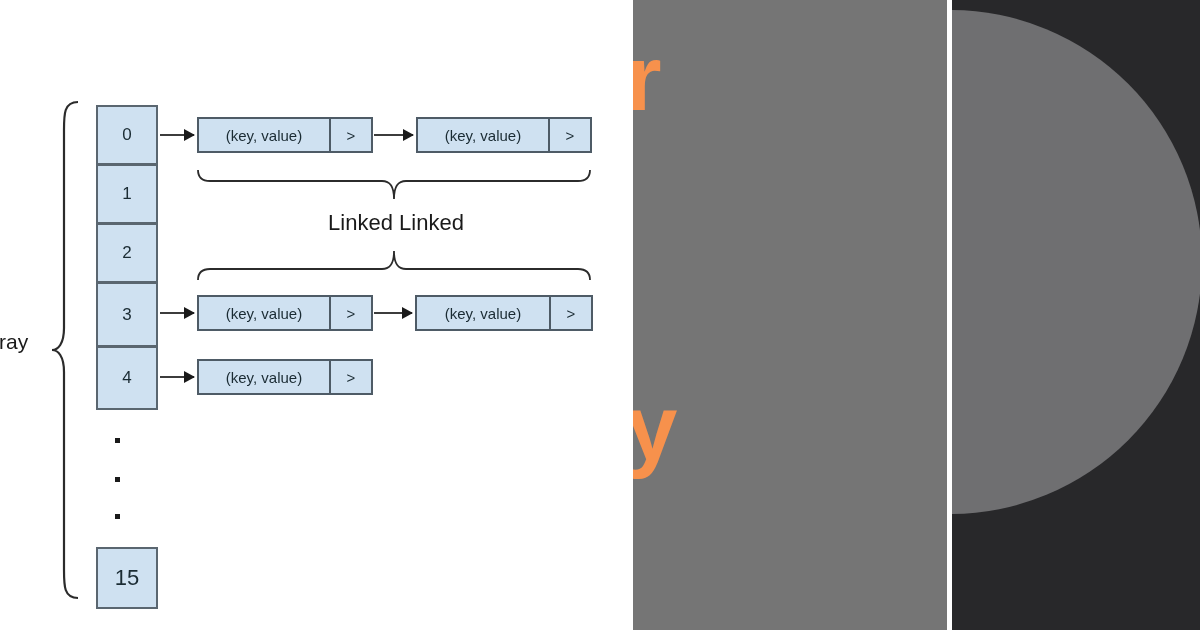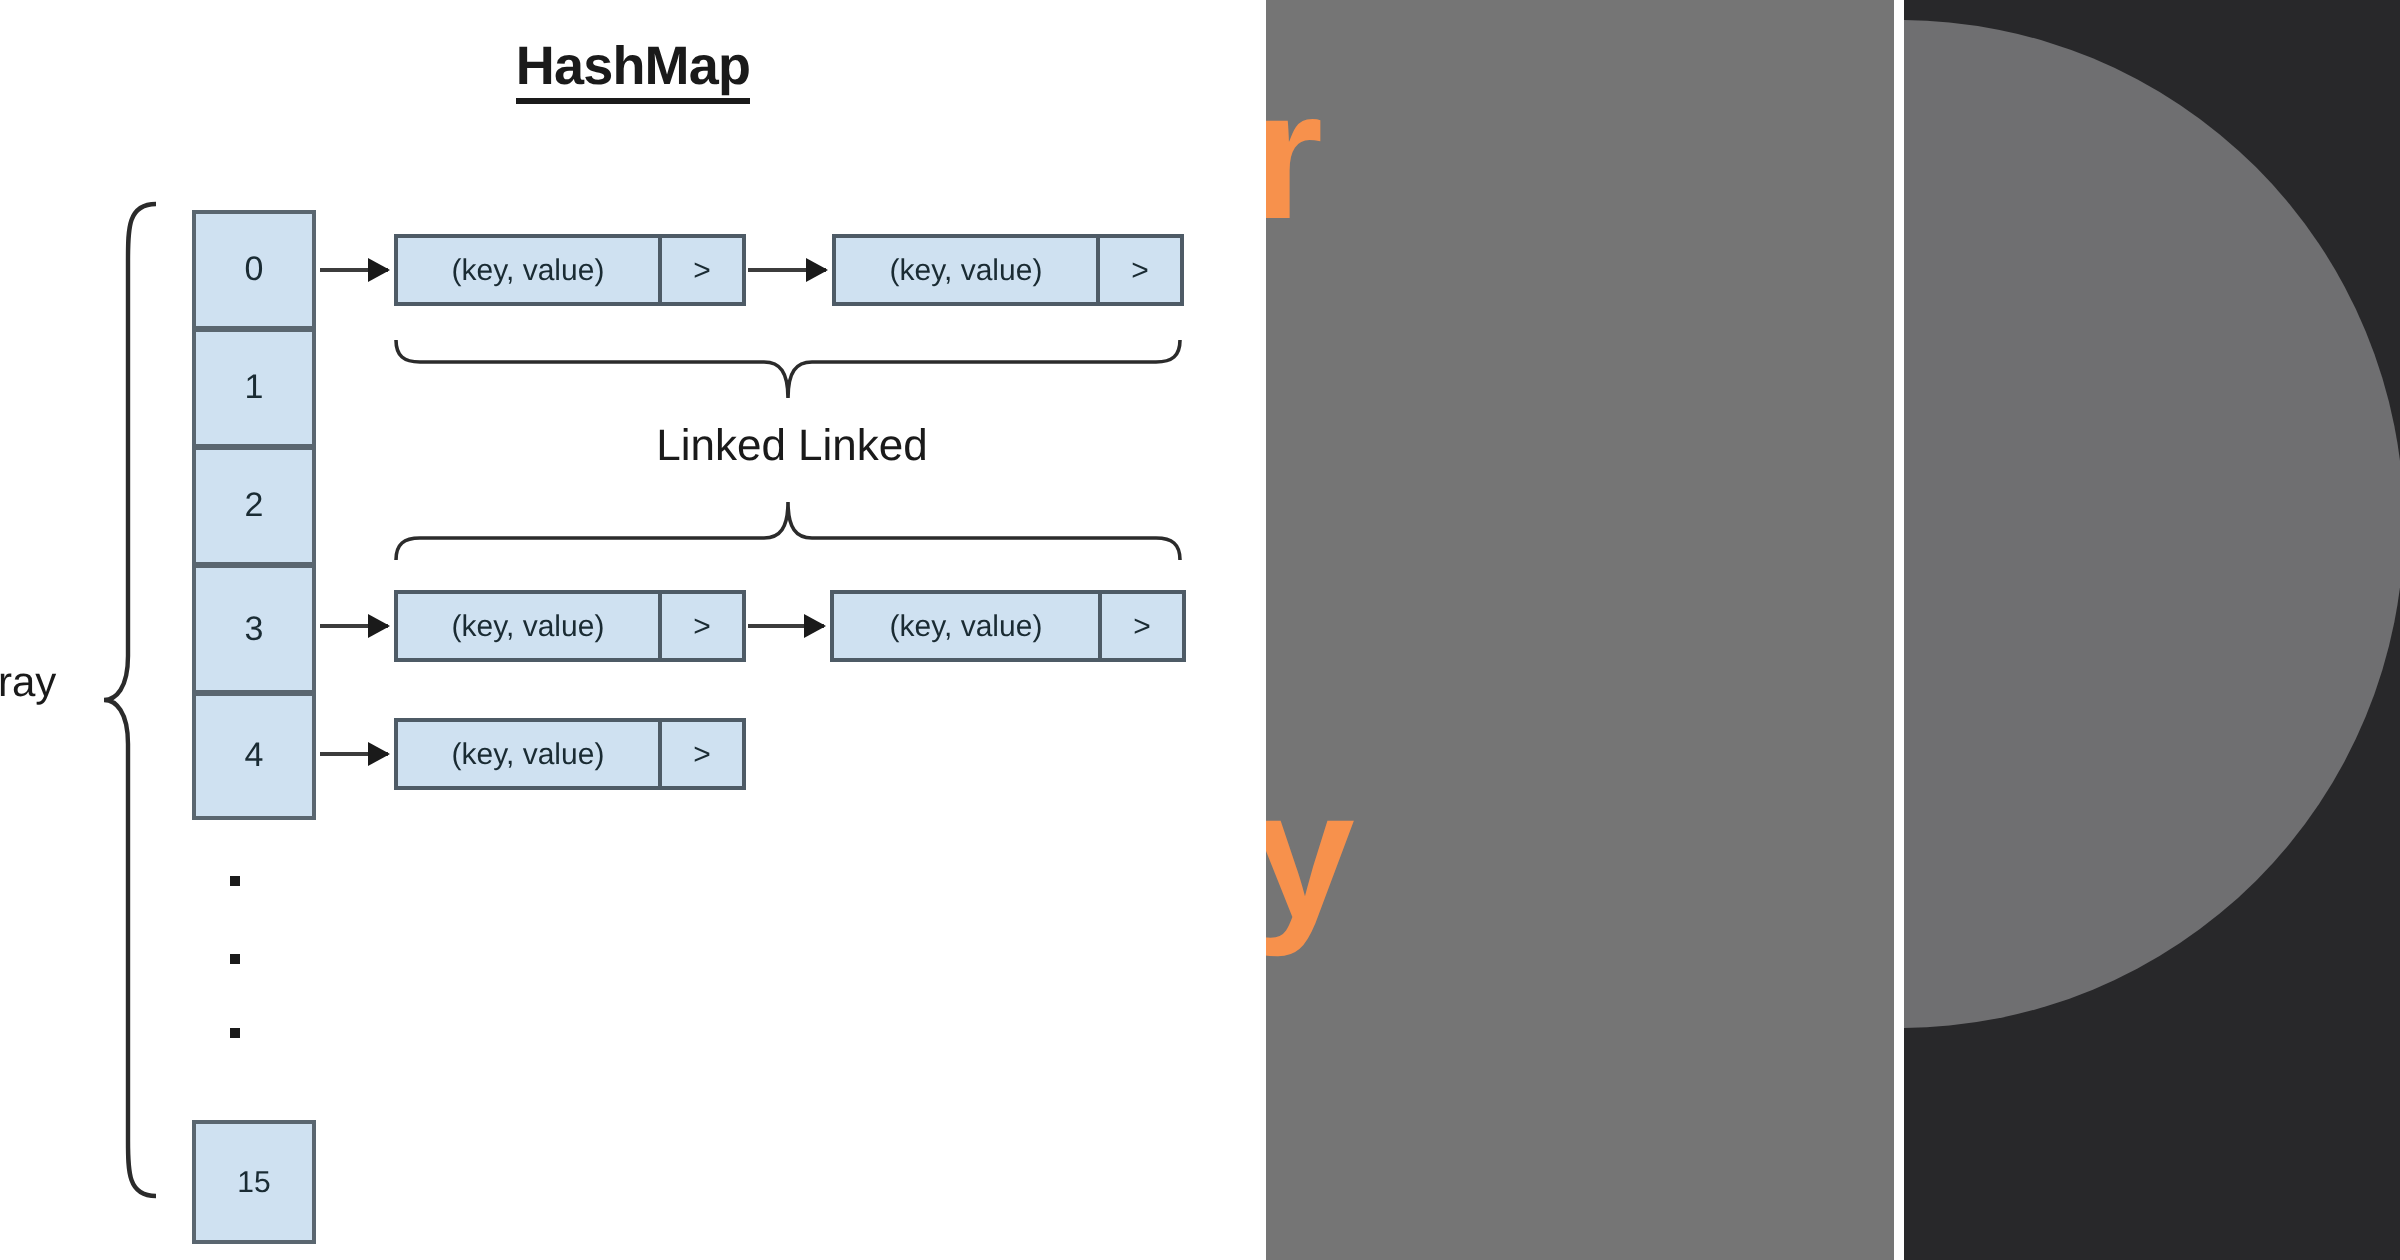--- a/index.html
+++ b/index.html
@@ -71,29 +71,29 @@
     display: flex;
     align-items: center;
     justify-content: center;
     font-size: 17px;
     color: #1a2b33;
   }
   .array-cell.last { border-bottom-width: 2px; }
 
   #cell-15 {
     position: absolute;
-    left: 96px; top: 560px;
+    left: 96px; top: 547px;
     width: 62px; height: 62px;
     box-sizing: border-box;
     background: #cfe1f1;
     border: 2px solid #5a6670;
     display: flex;
     align-items: center;
     justify-content: center;
-    font-size: 15px;
+    font-size: 22px;
     color: #1a2b33;
   }
 
   .ellipsis-dot {
     position: absolute;
     left: 115px;
     width: 5px; height: 5px;
     background: #1a1a1a;
   }
 
@@ -191,21 +191,20 @@
     background: #6f6f71;
   }
 </style>
 </head>
 <body>
 
 <div id="stage">
 
   <div id="diagram-panel">
 
-    <div id="diagram-title"><span class="tx">HashMap</span></div>
 
     <div id="array-label">Array</div>
 
     <svg id="array-brace" viewBox="0 0 30 500" preserveAspectRatio="none" fill="none">
       <path d="M28 2 C14 2 14 14 14 30 L14 228 C14 244 8 250 2 250 C8 250 14 256 14 272 L14 470 C14 486 14 498 28 498" stroke="#2b2b2b" stroke-width="2.2" fill="none" vector-effect="non-scaling-stroke"></path>
     </svg>
 
     <div id="array-column">
       <div class="array-cell" style="height:59px;">
           <span>0</span>

